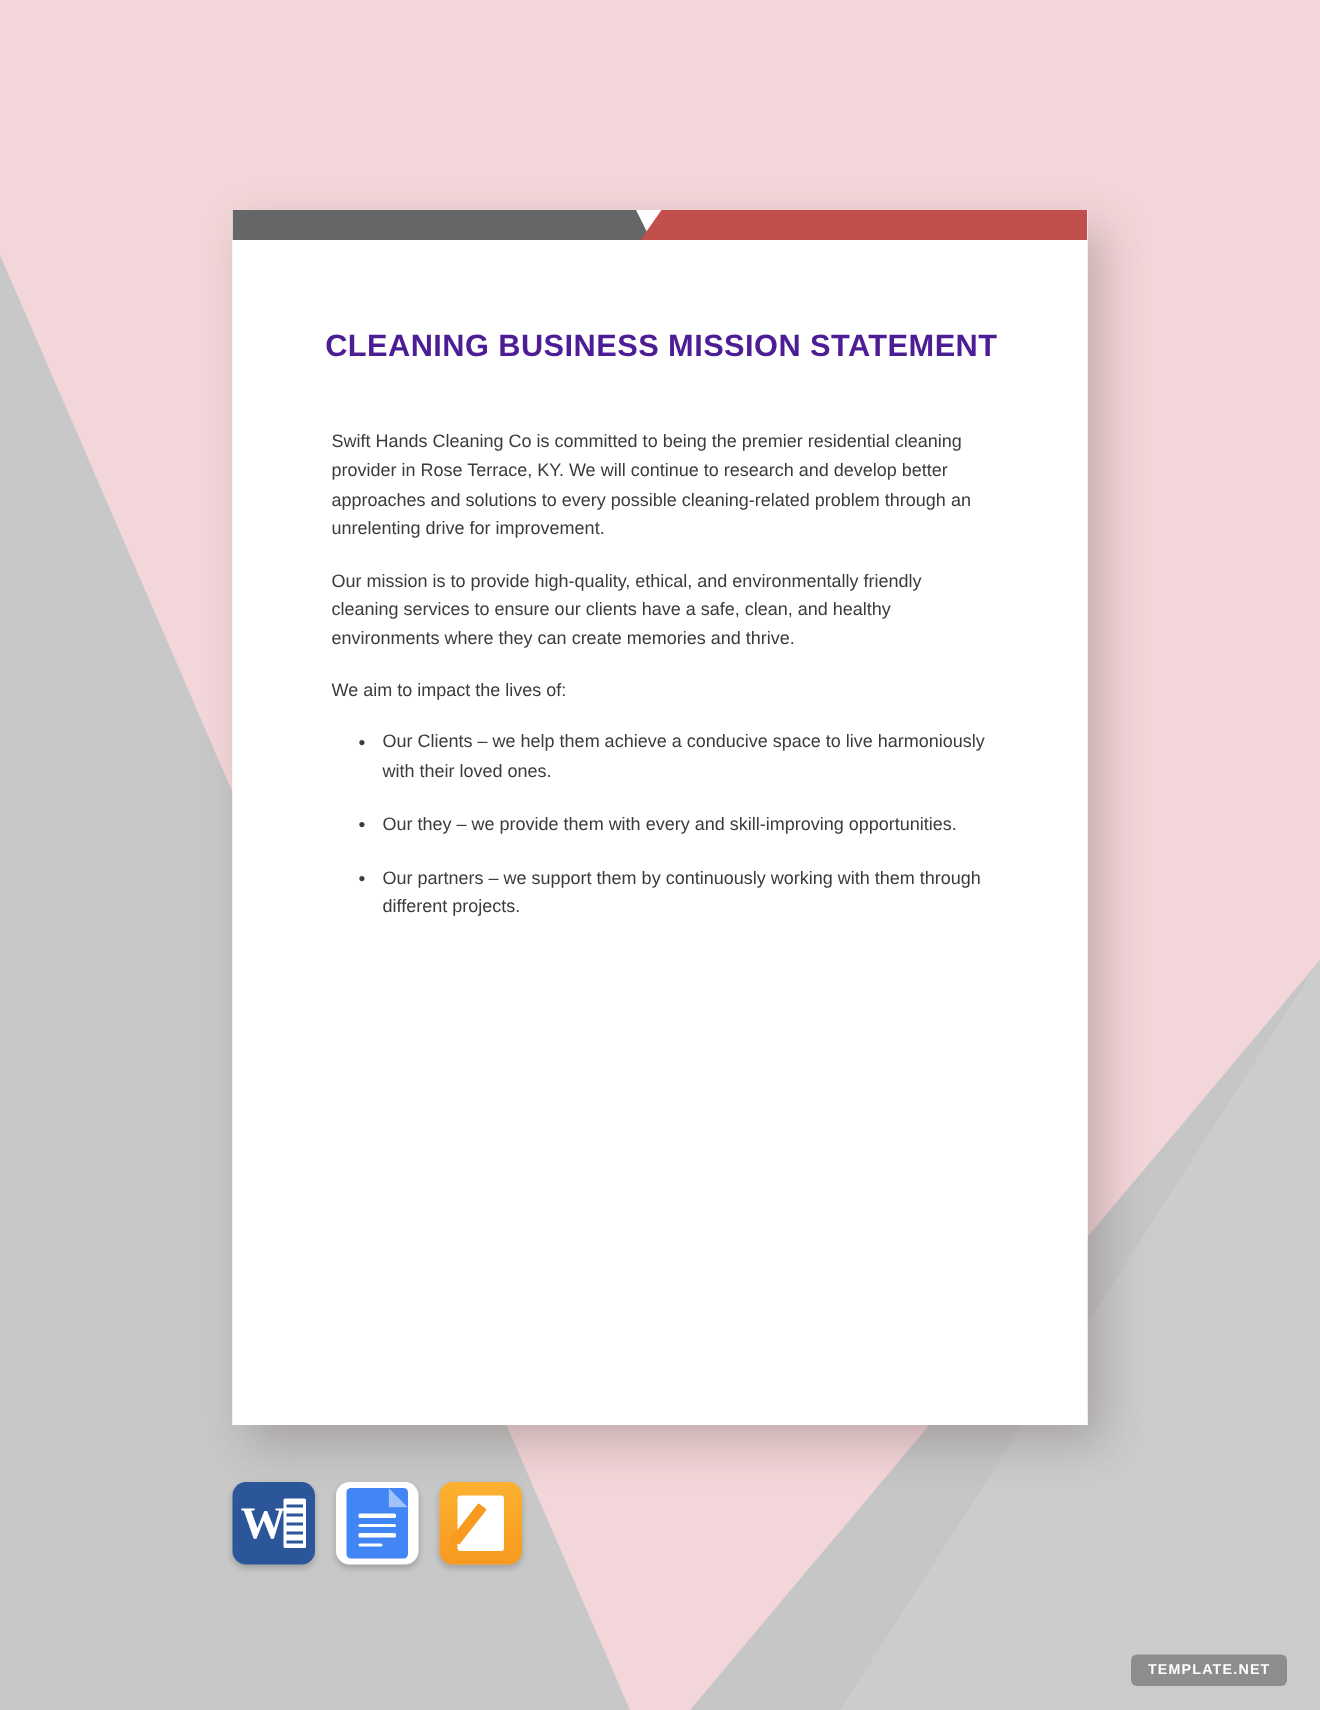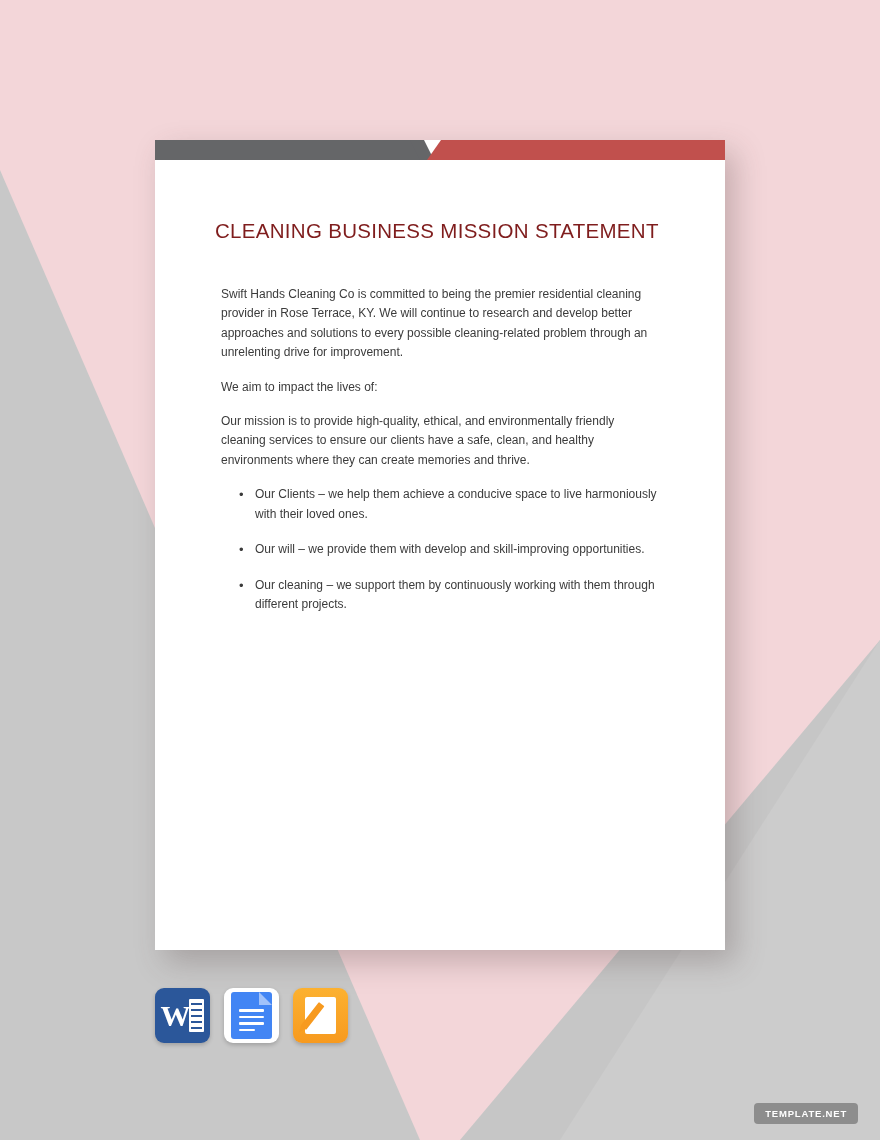--- a/index.html
+++ b/index.html
@@ -94,24 +94,24 @@
     position: absolute;
     left: 272px; top: 0;
     width: 298px; height: 20px;
     background: #c1504d;
     clip-path: polygon(14px 0, 298px 0, 298px 20px, 0 20px);
   }
 
   
   .doc-title {
     margin: 55px 60px 0 60px;
-    text-align: left;
-    color: #7f1d1d;
+    text-align: right;
+    color: #4c1d95;
     font-size: 20.5px;
-    font-weight: normal;
+    font-weight: bold;
     line-height: 1.55;
     letter-spacing: 0.3px;
   }
 
   .doc-body {
     margin: 38px 68px 0 66px;
     color: #3b3b3b;
     font-size: 12px;
     line-height: 1.62;
   }
@@ -276,27 +276,27 @@
   <div class="header-bar-wrap">
     <div class="header-grey"></div>
     <div class="header-grey-slant"></div>
     <div class="header-red"></div>
   </div>
 
   <div class="doc-title">CLEANING BUSINESS MISSION STATEMENT</div>
 
   <div class="doc-body">
     <p>Swift Hands Cleaning Co is committed to being the premier residential cleaning provider in Rose Terrace, KY. We will continue to research and develop better approaches and solutions to every possible cleaning-related problem through an unrelenting drive for improvement.</p>
+    <p>Our mission is to provide high-quality, ethical, and environmentally friendly cleaning services to ensure our clients have a safe, clean, and healthy environments where they can create memories and thrive.</p>
     <p>We aim to impact the lives of:</p>
-    <p>Our mission is to provide high-quality, ethical, and environmentally friendly cleaning services to ensure our clients have a safe, clean, and healthy environments where they can create memories and thrive.</p>
 
     <ul class="bullets">
       <li><strong>Our Clients</strong><span> – we help them achieve a conducive space to live harmoniously with their loved ones.</span></li>
-      <li><strong>Our will</strong><span> – we provide them with develop and skill-improving opportunities.</span></li>
-      <li><strong>Our cleaning</strong><span> – we support them by continuously working with them through different projects.</span></li>
+      <li><strong>Our they</strong><span> – we provide them with every and skill-improving opportunities.</span></li>
+      <li><strong>Our partners</strong><span> – we support them by continuously working with them through different projects.</span></li>
     </ul>
   </div>
 </div>
 
 <div id="app-icons">
 
   <div class="app-icon icon-word">
     <div class="word-glyph">W</div>
     <div class="word-lines">
       <span></span>

